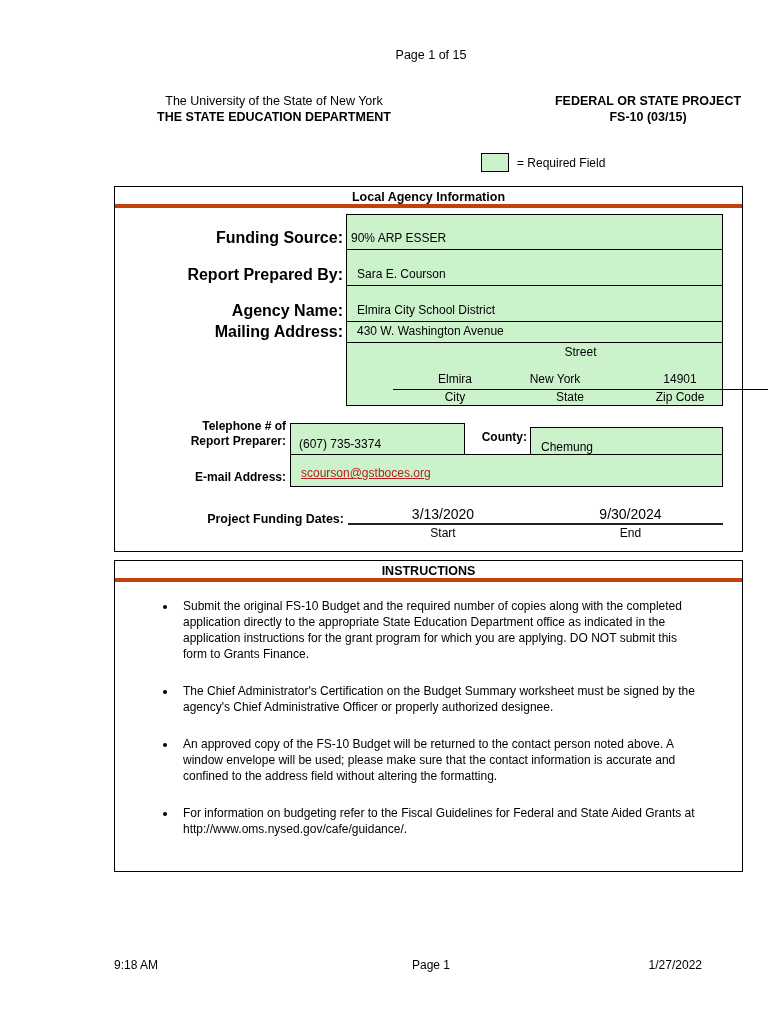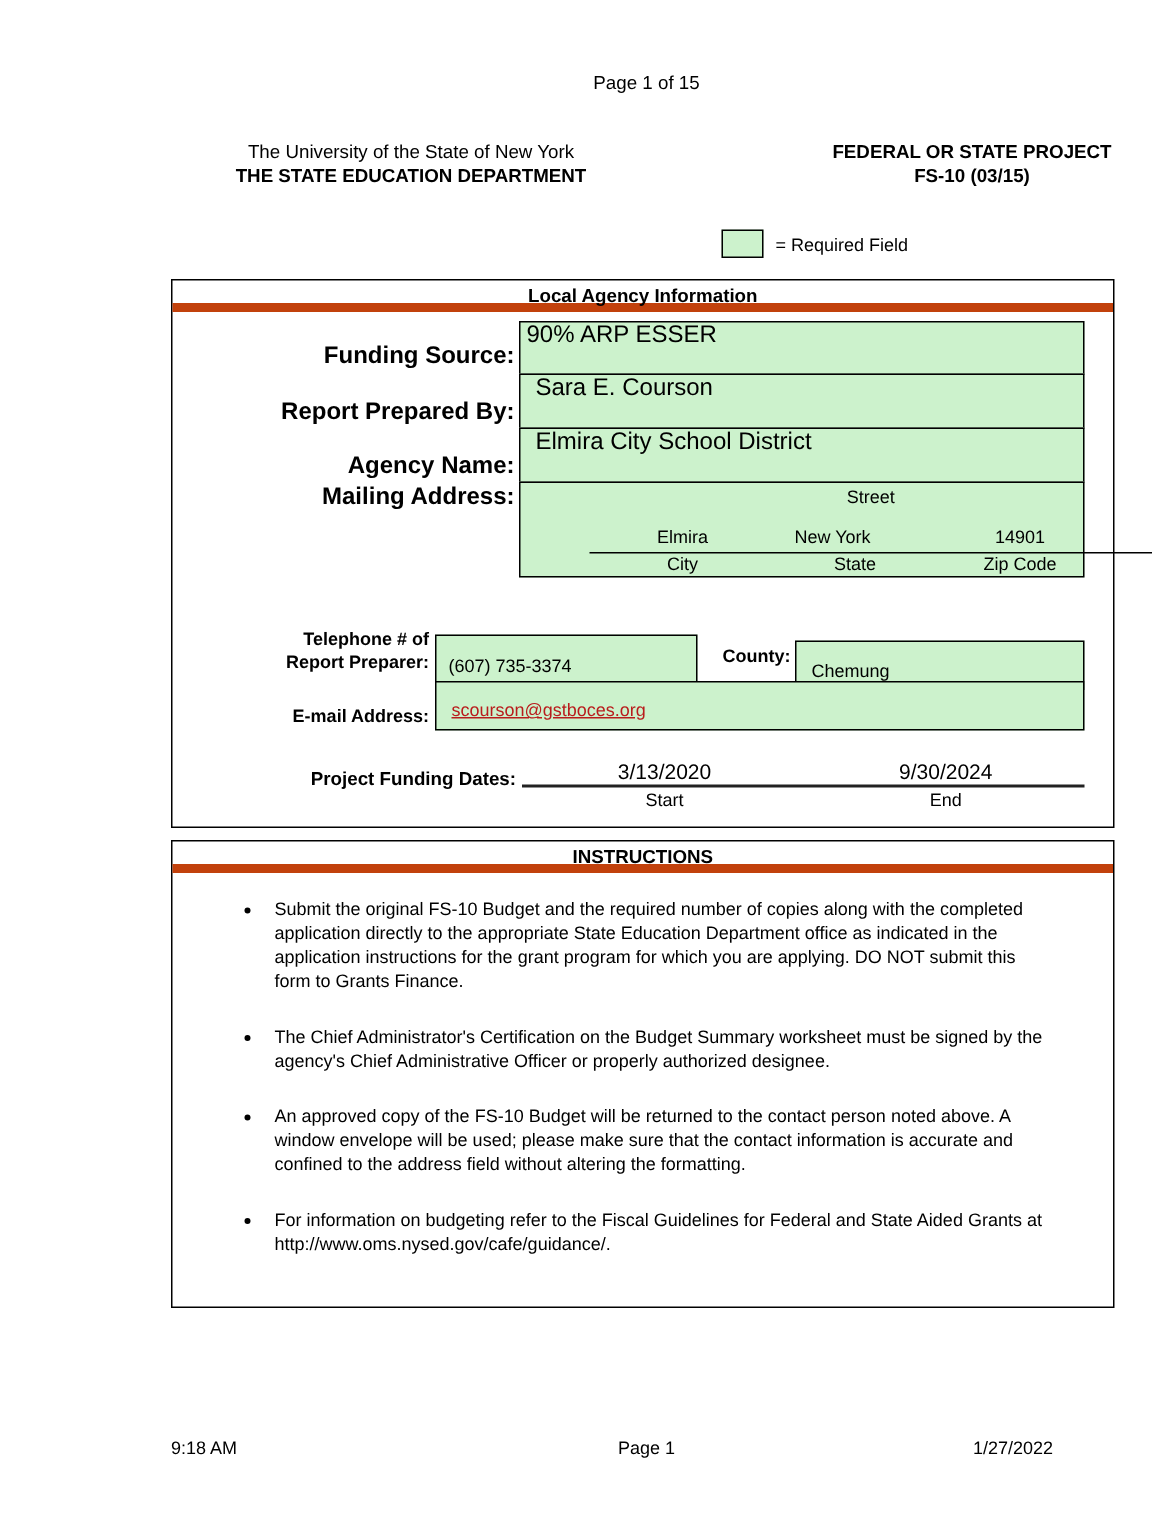--- a/index.html
+++ b/index.html
@@ -14,26 +14,26 @@
   .header-left { top:93px; left:88px; width:280px; text-align:center; font-size:12.5px; line-height:16px; }
   .header-right { top:93px; left:462px; width:280px; text-align:center; font-size:12.5px; line-height:16px; font-weight:bold; }
 
   .legend { top:153px; left:435px; display:flex; align-items:center; }
   .legend-swatch { width:28px; height:19px; background:#ccf2cc; border:1.5px solid #000; }
   .legend-label { margin-left:8px; font-size:12px; }
 
   .box { left:68px; width:629px; border:1.5px solid #000; background:#fff; }
   .box1 { top:186px; height:366px; }
   .box2 { top:560px; height:312px; }
-  .box-title { display:block; width:100%; text-align:center; font-size:12.5px; font-weight:bold; padding-top:3px; height:21px; border-bottom:6px solid #c2410c; }
+  .box-title { display:block; width:100%; text-align:center; font-size:12.5px; font-weight:bold; padding-top:3px; height:21px; border-bottom:4px solid #c2410c; }
 
   .green-cell { background:#ccf2cc; border:1px solid #000; }
 
   .fld-rows { left:185px; top:27px; width:377px; }
-  .fld-row { position:relative; width:377px; display:flex; padding:0 0 4px 4px; font-size:16px; margin-top:-1px; }
+  .fld-row { position:relative; width:377px; display:flex; align-items:flex-end; padding:0 0 4px 4px; font-size:12px; margin-top:-1px; }
   .fld-row.r1 { height:36px; margin-top:0; }
   .fld-row.r2 { height:37px; }
   .fld-row.r3 { height:37px; }
   .fld-row.r4 { height:22px; }
   .street-block { position:relative; width:377px; height:64px; margin-top:-1px; font-size:12px; }
 
   .fld-label { font-size:16px; font-weight:bold; text-align:right; }
   .lab-col { left:0; width:182px; }
   .val-pad { padding-left:6px; }
 
@@ -91,20 +91,23 @@
   <div class="abs fld-rows">
     <div class="fld-row r1 green-cell">
       <span>90% ARP ESSER</span>
     </div>
     <div class="fld-row r2 green-cell">
       <span class="val-pad">Sara E. Courson</span>
     </div>
     <div class="fld-row r3 green-cell">
       <span class="val-pad">Elmira City School District</span>
     </div>
+    <div class="fld-row r4 green-cell">
+      <span class="val-pad">430 W. Washington Avenue</span>
+    </div>
     <div class="street-block green-cell">
       <div class="abs street-lab">Street</div>
       <span class="abs csz-val" style="left:62px">Elmira</span>
       <span class="abs csz-val" style="left:162px">New York</span>
       <span class="abs csz-val" style="left:287px">14901</span>
       <div class="abs csz-line"></div>
       <span class="abs csz-lab" style="left:62px">City</span>
       <span class="abs csz-lab" style="left:177px">State</span>
       <span class="abs csz-lab" style="left:287px">Zip Code</span>
     </div>

